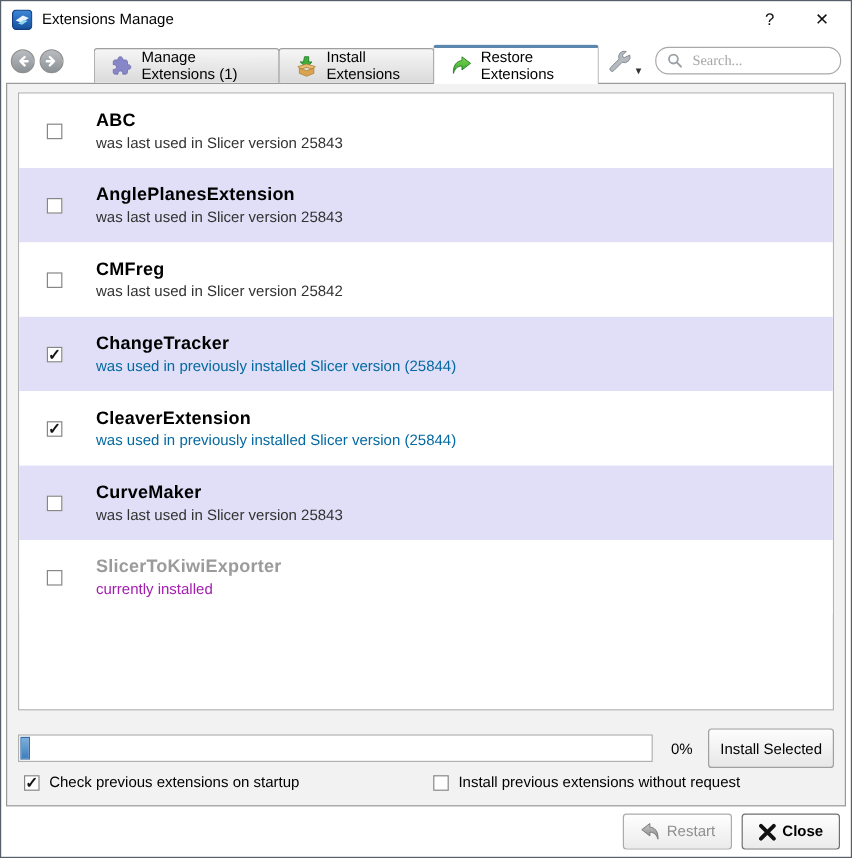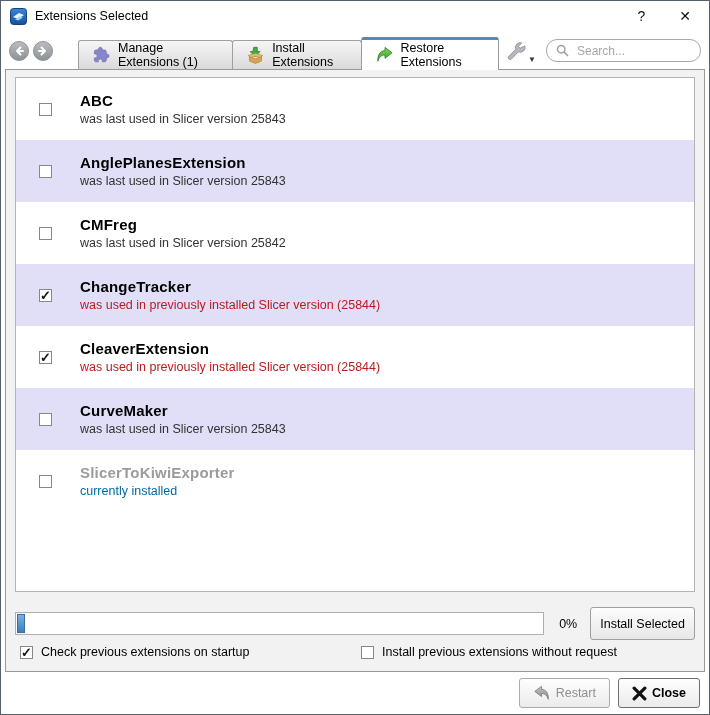--- a/index.html
+++ b/index.html
@@ -31,36 +31,36 @@
     background:linear-gradient(#f6f6f6,#dadada); border:1px solid #9f9f9f; border-bottom:none;
     border-radius:3px 3px 0 0; font-size:12.5px; margin-right:-1px; position:relative; }
   .tab.active { background:#fff; height:33px; border-top:3px solid #5b87ad; border-color:#9a9a9a;
     border-top-color:#5b87ad; margin-bottom:-1px; z-index:3; padding-bottom:1px; }
   .tab svg { flex:none; }
   .wrench-wrap { display:flex; align-items:flex-end; margin:0 4px 7px 8px; }
   .caret { font-size:8px; color:#333; margin:0 0 -2px 1px; }
   .searchbox { width:155px; height:23px; border:1px solid #a9a9a9; border-radius:11px;
     display:flex; align-items:center; padding:0 9px; gap:6px; margin:0 2px 7px 6px; background:#fff; }
   .searchbox input { border:none; outline:none; flex:1; min-width:0; font-size:12px; color:#8b5cf6;
-    background:transparent; font-family:Liberation Sans, sans-serif; }
+    background:transparent; font-family:Liberation Serif, serif; }
   .searchbox input::placeholder { color:#a6a6a6; }
   
   .pane { margin:0 4px; border:1px solid #999; background:#f2f2f2; flex:none; height:603px;
     display:flex; flex-direction:column; padding:7px 9px 9px; position:relative; z-index:1; }
   .ext-list { flex:1; background:#fff; border:1px solid #b3b3b3; overflow:hidden; margin-bottom:20px; }
   .ext-row { height:62px; display:flex; align-items:center; padding-left:23px; background:#fff; }
   .ext-row.hl { background:#e0dff7; }
   .cb { width:13px; height:13px; background:#fff; border:1px solid #878787; flex:none;
     font-size:13px; line-height:11px; text-align:center; color:#141414; font-weight:bold; }
   .ext-text { margin-left:28px; }
   .ext-name { font-size:15px; font-weight:bold; letter-spacing:.2px; color:#000; }
   .ext-name.disabled { color:#9b9b9b; }
   .ext-status { font-size:12.5px; color:#323232; margin-top:3px; }
-  .ext-status.green { color:#b91c1c; }
-  .ext-status.blue { color:#0369a1; }
+  .ext-status.green { color:#0369a1; }
+  .ext-status.blue { color:#a21caf; }
   
   .progress-row { display:flex; align-items:center; height:23px; margin-bottom:7px; flex:none; }
   .progress { flex:1; height:23px; border:1px solid #b0b0b0; background:#fff; position:relative; }
   .progress-fill { position:absolute; left:1px; top:1px; bottom:1px; width:1.5%;
     background:linear-gradient(#7db0dd,#3d7ebd); border:1px solid #346da7; }
   .progress-label { font-size:12.5px; width:32px; text-align:center; flex:none; }
   .small-btn { height:33px; border:1px solid #9f9f9f; border-radius:3px;
     background:linear-gradient(#fdfdfd,#e7e7e7); font-size:12.5px; padding:0 9px; flex:none;
     font-family:"Liberation Sans", sans-serif; }
   
@@ -85,21 +85,21 @@
       <defs>
           <linearGradient id="lg-app" x1="0" y1="0" x2="0" y2="1">
         <stop offset="0" stop-color="#3c86d8"></stop>
             <stop offset="1" stop-color="#17509c"></stop>
           </linearGradient>
         </defs>
       <rect x="0.5" y="0.5" width="16" height="16" rx="3" fill="url(#lg-app)" stroke="#12407e"></rect>
       <path d="M3 9 L9 5 L14 7 L8 11 Z" fill="#e8f2fb"></path>
       <path d="M5 11.5 L10 8.5 L13 9.6 L8.4 12.6 Z" fill="#8fd4f0"></path>
     </svg>
-    <span class="win-title">Extensions Selected</span>
+    <span class="win-title">Extensions Manage</span>
     <span class="tb-spacer"></span>
     <span class="tb-glyph help">?</span>
     <span class="tb-glyph">✕</span>
   </div>
 
   <div class="toolbar">
     <span class="navbtn">
       <svg width="12" height="12" viewBox="0 0 12 12">
         <path d="M7.5 2.5 L4 6 L7.5 9.5 M4.4 6 H10" stroke="#fff" stroke-width="2" fill="none" stroke-linecap="round" stroke-linejoin="round"></path>
       </svg>

